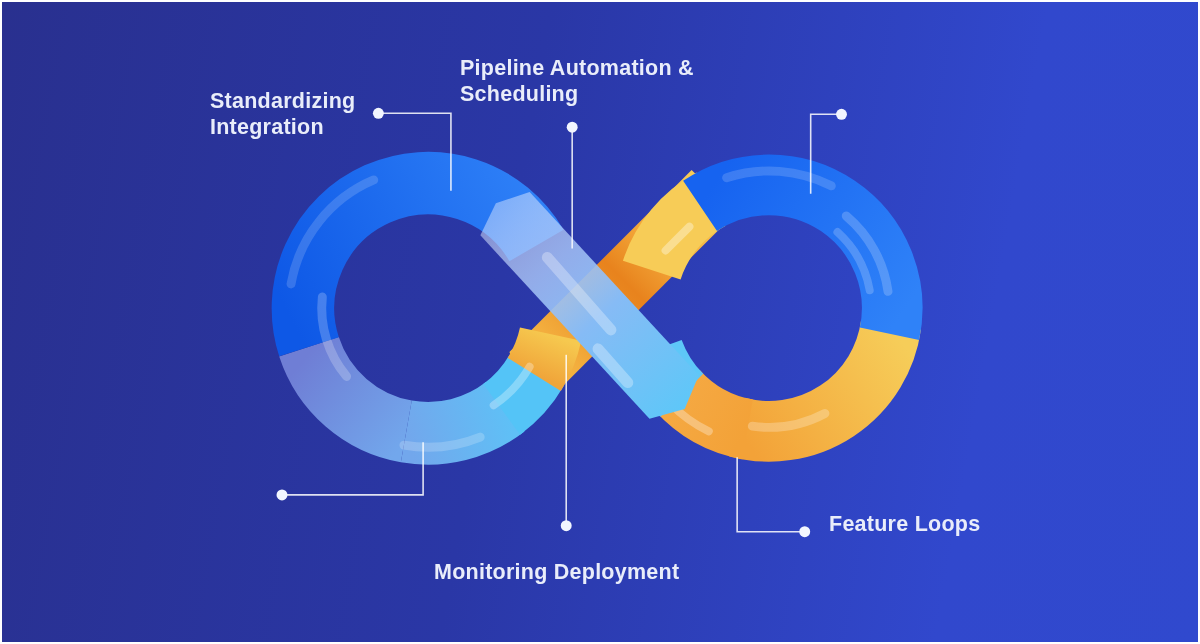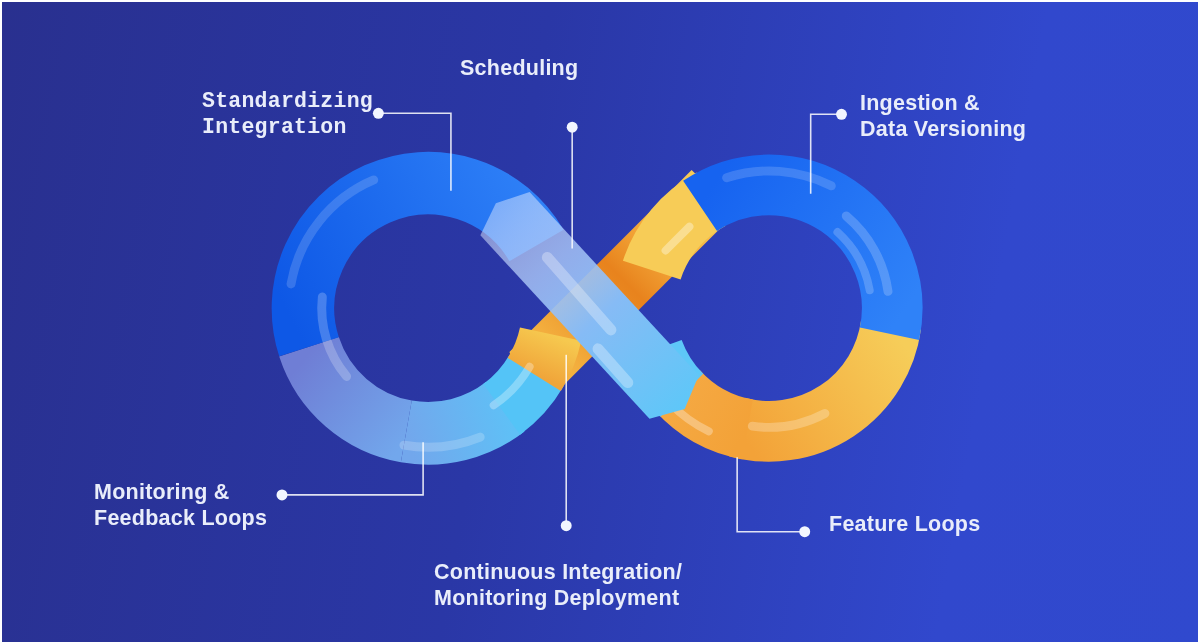--- a/index.html
+++ b/index.html
@@ -16,21 +16,21 @@
   .label{
     position:absolute;
     color:#e9edfa;
     font-size:21.5px;
     line-height:26px;
     font-weight:600;
     letter-spacing:.25px;
     white-space:nowrap;
   }
   .label span{display:block;}
-  .lbl-standardizing{left:200px;top:86px;font-family:Liberation Mono, monospace;}
+  .lbl-standardizing{left:208px;top:86px;}
   .lbl-pipeline{left:458px;top:53px;}
   .lbl-ingestion{left:858px;top:88px;}
   .lbl-monitoring{left:92px;top:477px;}
   .lbl-cicd{left:432px;top:557px;}
   .lbl-feature{left:827px;top:509px;}
 </style>
 </head>
 <body>
 
 <div class="stage">
@@ -132,31 +132,23 @@
       <circle cx="566" cy="527" r="5.5"></circle>
       <circle cx="806" cy="533" r="5.5"></circle>
     </g>
   </svg>
 
   <div class="label lbl-standardizing">
     <span>Standardizing</span>
     <span>Integration</span>
   </div>
   <div class="label lbl-pipeline">
+    <span>Pipeline Automation &amp;</span>
     <span>Scheduling</span>
   </div>
-  <div class="label lbl-ingestion">
-    <span>Ingestion &amp;</span>
-    <span>Data Versioning</span>
-  </div>
-  <div class="label lbl-monitoring">
-    <span>Monitoring &amp;</span>
-    <span>Feedback Loops</span>
-  </div>
   <div class="label lbl-cicd">
-    <span>Continuous Integration/</span>
     <span>Monitoring Deployment</span>
   </div>
   <div class="label lbl-feature">
     <span>Feature Loops</span>
   </div>
 
 </div>
 
 </body></html>

